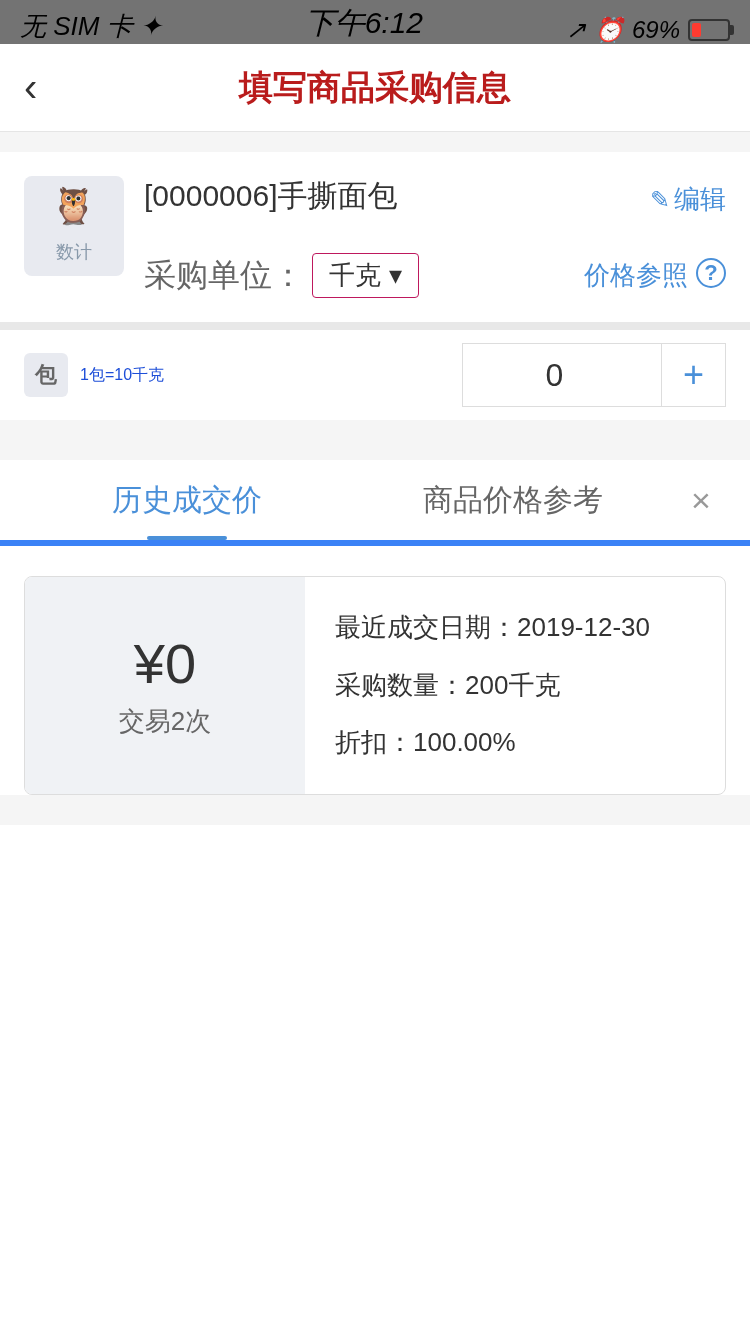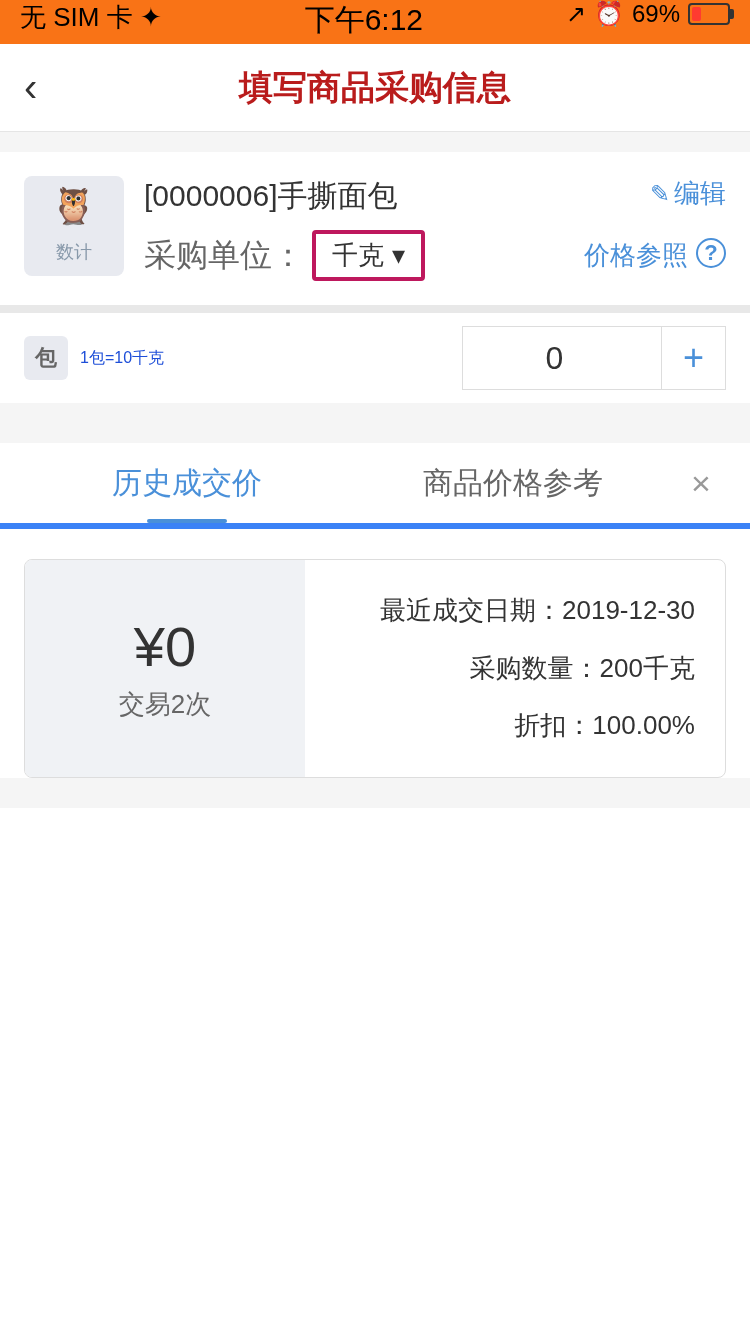--- a/index.html
+++ b/index.html
@@ -9,27 +9,28 @@
       min-height: 1334px;
       font-family: -apple-system, 'PingFang SC', 'Helvetica Neue', Arial, sans-serif;
       background: #f5f5f5;
       overflow-x: hidden;
     }
 
     
     .status-bar {
       width: 750px;
       height: 44px;
-      background: #f97316;
-      display: flex;
-      align-items: flex-start;
+      background: #737373;
+      display: flex;
+      align-items: flex-end;
       justify-content: space-between;
       padding: 0 20px;
       font-size: 28px;
       font-weight: 500;
+      font-style: italic;
     }
     .status-left {
       display: flex;
       align-items: center;
       gap: 8px;
       font-size: 26px;
     }
     .status-center {
       font-size: 30px;
       font-weight: 500;
@@ -129,22 +130,22 @@
       color: #8899aa;
       margin-top: 16px;
     }
 
     .product-info {
       flex: 1;
     }
     .product-header {
       display: flex;
       justify-content: space-between;
-      align-items: flex-start;
-      margin-bottom: 13px;
+      align-items: flex-end;
+      margin-bottom: 36px;
     }
     .product-name {
       font-size: 30px;
       color: #333;
       font-weight: 500;
     }
     .edit-btn {
       font-size: 26px;
       color: #4a90d9;
       display: flex;
@@ -161,21 +162,21 @@
       align-items: center;
       justify-content: space-between;
     }
     .unit-label {
       font-size: 32px;
       color: #666;
     }
     .unit-select {
       display: inline-flex;
       align-items: center;
-      border: 4px solid #be185d;
+      border: 1px solid #be185d;
       border-radius: 4px;
       padding: 4px 16px;
       font-size: 26px;
       color: #333;
       background: #fff;
       margin-left: 8px;
       gap: 8px;
     }
     .price-ref {
       display: flex;
@@ -341,21 +342,20 @@
       padding: 30px 30px;
       display: flex;
       flex-direction: column;
       justify-content: center;
       gap: 16px;
     }
     .price-detail-row {
       font-size: 26px;
       color: #333;
       line-height: 1.6;
-      text-align: right;
     }
 
     
     .main-content {
       background: #fff;
       min-height: 600px;
     }
   </style>
 </head>
 <body>

